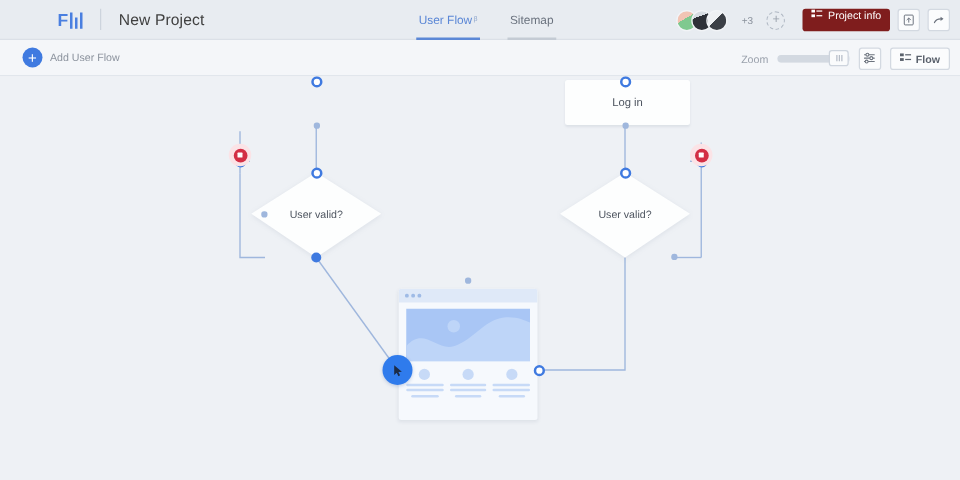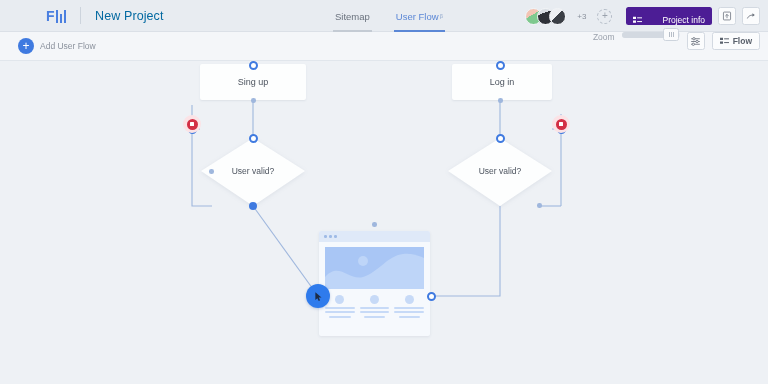--- a/index.html
+++ b/index.html
@@ -24,21 +24,21 @@
     font-size: 14px; font-weight: bold; color: #4a7fe0;
     line-height: 13px; letter-spacing: -0.5px;
   }
   .logo-bars { display: flex; align-items: flex-end; gap: 1.5px; margin-left: 1.5px; height: 13px; }
   .lb { width: 2.5px; background: #4a7fe0; }
   .lb1 { height: 13px; } .lb2 { height: 9px; } .lb3 { height: 13px; }
   .hdr-divider {
     width: 1px; height: 17px; background: #cdd4dd; margin: 0 14px;
   }
   .project-title {
-    font-size: 12.5px; color: #0369a1; letter-spacing: 0.1px;
+    font-size: 12.5px; color: #404040; letter-spacing: 0.1px;
   }
 
   .tabs {
     position: absolute; left: 333px; top: 0; height: 32px;
     display: flex; align-items: stretch; gap: 22px;
   }
   .tab {
     position: relative; display: flex; align-items: center;
     font-size: 9.5px; color: #6a727e; padding: 0 2px; cursor: pointer;
   }
@@ -64,22 +64,22 @@
   .av2 { background: linear-gradient(160deg,#d8dde3 30%,#2e3138 30%); }
   .av3 { background: linear-gradient(135deg,#eef0f3 45%,#3b3f46 45%); }
   .plus3 { font-size: 8px; color: #8a919c; margin-left: 5px; }
   .add-person {
     width: 15px; height: 15px; border-radius: 50%;
     border: 1px dashed #b4bcc7; margin-left: 5px;
     display: flex; align-items: center; justify-content: center;
     color: #9aa2ad; font-size: 10px; line-height: 1; cursor: pointer;
   }
   .btn-primary {
-    display: flex; align-items: flex-end; gap: 20px;
-    background: #4c1d95; color: #fff; border: none; border-radius: 2.5px;
+    display: flex; align-items: flex-start; gap: 4px;
+    background: #7f1d1d; color: #fff; border: none; border-radius: 2.5px;
     height: 18px; padding: 0 7px; font-size: 8.5px;
     font-family: "Liberation Sans", sans-serif; cursor: pointer;
     margin-left: 8px;
   }
   .icon-btn {
     width: 18px; height: 18px; border: 1px solid #d3d9e1; border-radius: 2.5px;
     background: #fbfcfd; display: flex; align-items: center; justify-content: center;
     cursor: pointer;
   }
 
@@ -97,21 +97,21 @@
   .add-flow { display: flex; align-items: center; gap: 6px; margin-left: 18px; cursor: pointer; }
   .add-circle {
     width: 16px; height: 16px; border-radius: 50%; background: #3f7ae0;
     color: #fff; display: flex; align-items: center; justify-content: center;
     font-size: 12px; line-height: 1; font-weight: 300;
   }
   .add-flow-label { font-size: 8.5px; color: #8b929d; }
 
   .tb-right {
     position: absolute; right: 8px; top: 0; height: 29px;
-    display: flex; align-items: flex-start; gap: 7px;
+    display: flex; align-items: center; gap: 7px;
   }
   .zoom-label { font-size: 8.5px; color: #9aa1ac; }
   .zoom-track {
     position: relative; width: 58px; height: 6px; border-radius: 3px;
     background: #e3e8ee;
   }
   .zoom-fill {
     position: absolute; left: 0; top: 0; height: 6px; border-radius: 3px;
     background: #d3d9e1; width: 78%;
   }
@@ -218,27 +218,27 @@
           <span class="lb lb1"></span>
             <span class="lb lb2"></span>
             <span class="lb lb3"></span>
         </span>
       </div>
     </div>
     <div class="hdr-divider"></div>
     <div class="project-title">New Project</div>
 
     <div class="tabs">
-      <div class="tab">
-        <span>Sitemap</span>
-        <span class="under"></span>
-      </div>
       <div class="tab active">
         <span>User Flow</span>
         <span class="beta">β</span>
+        <span class="under"></span>
+      </div>
+      <div class="tab">
+        <span>Sitemap</span>
         <span class="under"></span>
       </div>
     </div>
 
     <div class="hdr-right">
       <div class="avatars">
         <div class="av av1"></div>
         <div class="av av2"></div>
         <div class="av av3"></div>
       </div>
@@ -326,23 +326,20 @@
 
       <path d="M500 39 V77" stroke="#9fb7dd" stroke-width="1.1" fill="none"></path>
 
       <path d="M500 145 V235 H431" stroke="#9fb7dd" stroke-width="1.1" fill="none"></path>
 
       <polygon points="253,77 305,110 253,145 201,110" fill="#fdfefe" stroke="none" style="filter: drop-shadow(0 1px 2px rgba(70,90,120,0.10))"></polygon>
 
       <polygon points="500,77 552,110 500,145 448,110" fill="#fdfefe" stroke="none" style="filter: drop-shadow(0 1px 2px rgba(70,90,120,0.10))"></polygon>
     </svg>
 
-    <div class="node-box node-signup">
-      <span>Sing up</span>
-    </div>
     <div class="dot-ring" style="left:249px; top:0px;"></div>
     <div class="dot-ring" style="left:188px; top:64px;"></div>
     <div class="dot-small" style="left:251px; top:37px;"></div>
 
     <div class="node-box node-login">
       <span>Log in</span>
     </div>
     <div class="dot-ring" style="left:496px; top:0px;"></div>
     <div class="dot-ring" style="left:557px; top:64px;"></div>
     <div class="dot-small" style="left:498px; top:37px;"></div>

